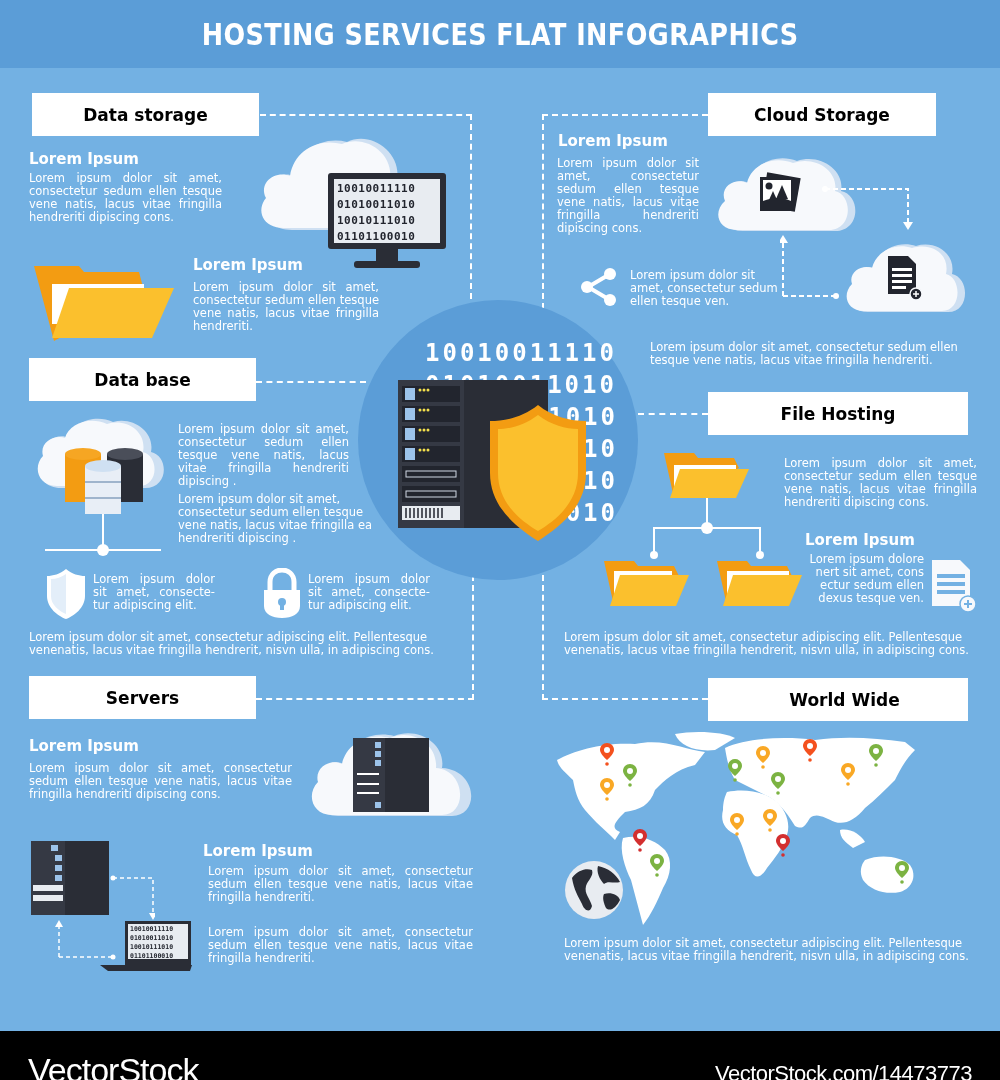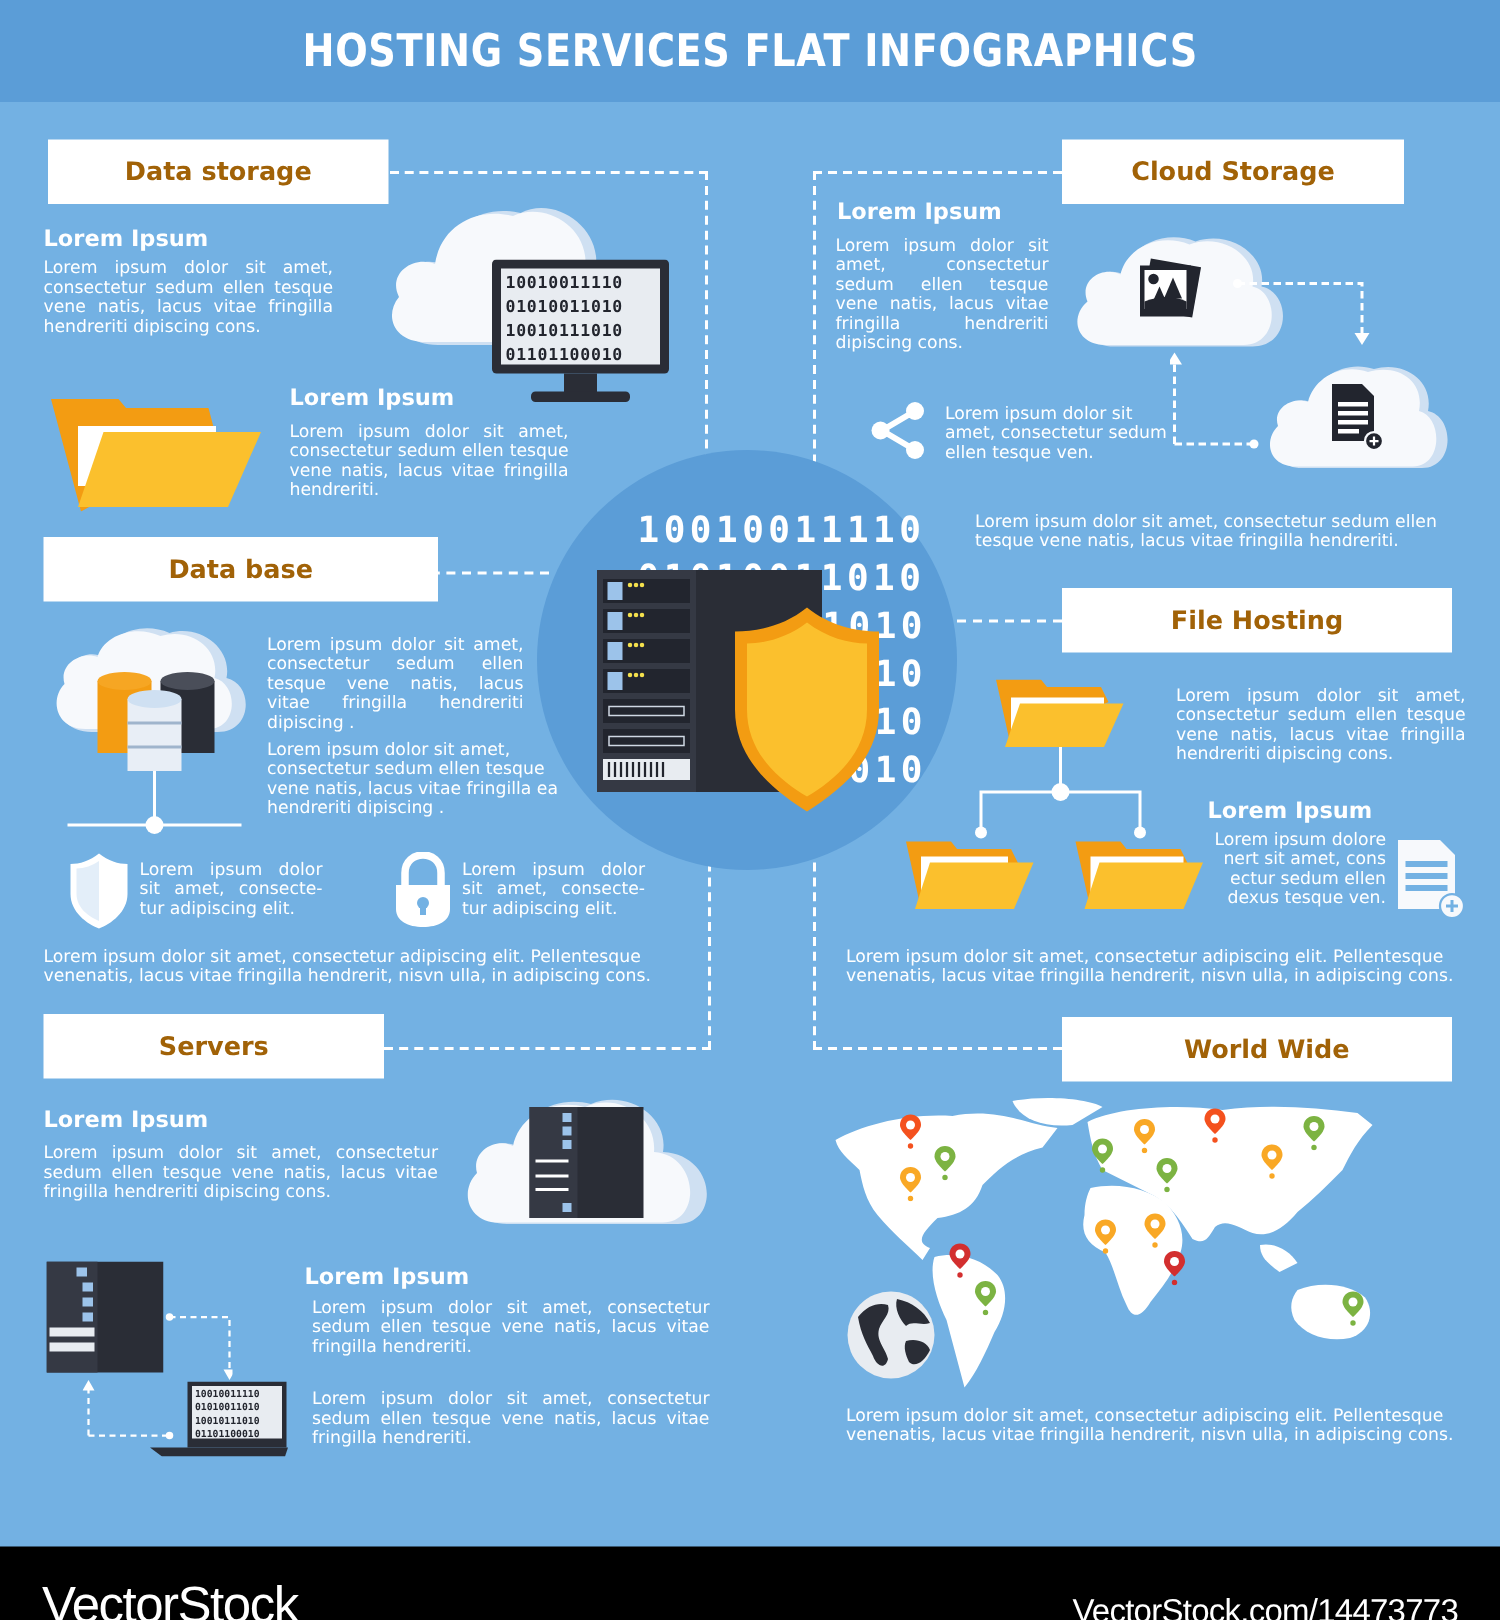--- a/index.html
+++ b/index.html
@@ -1,21 +1,21 @@
 <!DOCTYPE html>
 <html><head>
 <meta charset="utf-8">
 <style>
   * { box-sizing: border-box; margin: 0; padding: 0; }
   body { width: 1000px; height: 1080px; overflow: hidden; background: #73b1e3; font-family: "DejaVu Sans", sans-serif; position: relative; }
   .header { position: absolute; left: 0; top: 0; width: 1000px; height: 68px; background: #5b9dd7; display: flex; align-items: center; justify-content: center; }
   .header h1 { color: #fff; font-family: "DejaVu Sans", sans-serif; font-weight: bold; font-size: 30px; letter-spacing: 0.5px; transform: scaleX(0.85); }
   .abs { position: absolute; }
   .label-box { position: absolute; background: #fff; height: 43px; display: flex; align-items: center; justify-content: center; }
-  .label-box span { font-weight: bold; font-size: 17px; color: #a16207; }
+  .label-box span { font-weight: bold; font-size: 17px; color: #000000; }
   .sub { position: absolute; color: #fff; font-weight: bold; font-size: 15px; }
   .txt { position: absolute; color: #fff; font-size: 11.5px; line-height: 13px; }
   .txt.j { text-align: justify; text-align-last: left; }
   .dash-h { position: absolute; height: 0; border-top: 2px dashed #fff; }
   .dash-v { position: absolute; width: 0; border-left: 2px dashed #fff; }
   .footer { position: absolute; left: 0; top: 1000px; width: 1000px; height: 80px; background: #000; margin-top: 31px; }
   .footer .brand { position: absolute; left: 28px; top: 20px; color: #fff; font-size: 34px; font-family: "Liberation Sans", sans-serif; letter-spacing: -1px; }
   .footer .url { position: absolute; right: 28px; top: 30px; color: #fff; font-size: 22px; font-family: "Liberation Sans", sans-serif; letter-spacing: -0.5px; }
   .circle { position: absolute; left: 358px; top: 300px; width: 280px; height: 280px; border-radius: 50%; background: #5b9dd7; }
   .binary { position: absolute; color: #fff; font-weight: bold; font-size: 24px; letter-spacing: 3px; line-height: 32px; font-family: "DejaVu Sans Mono", monospace; }
@@ -177,21 +177,21 @@
 </svg>
 <svg class="abs" style="left:578px;top:266px;" width="42" height="42" viewBox="0 0 42 42">
   <path d="M32 8 L10 21 L32 34" stroke="#fff" stroke-width="4" fill="none"></path>
   <circle cx="32" cy="8" r="6" fill="#fff"></circle>
   <circle cx="9" cy="21" r="6" fill="#fff"></circle>
   <circle cx="32" cy="34" r="6" fill="#fff"></circle>
 </svg>
 <div class="txt" style="left:630px;top:269px;width:150px;">Lorem ipsum dolor sit amet, consectetur sedum ellen tesque ven.</div>
 <div class="txt" style="left:650px;top:341px;width:325px;">Lorem ipsum dolor sit amet, consectetur sedum ellen tesque vene natis, lacus vitae fringilla hendreriti.</div>
 
-<div class="label-box" style="left:29px;top:358px;width:263px;">
+<div class="label-box" style="left:29px;top:358px;width:227px;">
   <span>Data base</span>
 </div>
 <svg class="abs" style="left:35px;top:418px;" width="130" height="140" viewBox="0 0 130 140">
   <path d="M26 70 C4 70 -2 48 10 38 C6 24 22 14 34 20 C38 4 60 -4 78 4 C98 -2 120 14 116 34 C134 38 134 70 110 70Z" fill="#cfe0f2"></path>
   <path d="M22 68 C2 68 -2 48 8 38 C4 24 20 16 30 20 C34 6 54 -2 72 6 C92 0 112 14 108 34 C124 38 124 68 104 68Z" fill="#f7f9fc"></path>
   <rect x="30" y="36" width="36" height="48" fill="#f39c12"></rect>
     <ellipse cx="48" cy="36" rx="18" ry="6" fill="#f6a623"></ellipse>
   <rect x="72" y="36" width="36" height="48" fill="#2a2d36"></rect>
     <ellipse cx="90" cy="36" rx="18" ry="6" fill="#4a4e59"></ellipse>
   <rect x="50" y="48" width="36" height="48" fill="#e8eef6"></rect>

